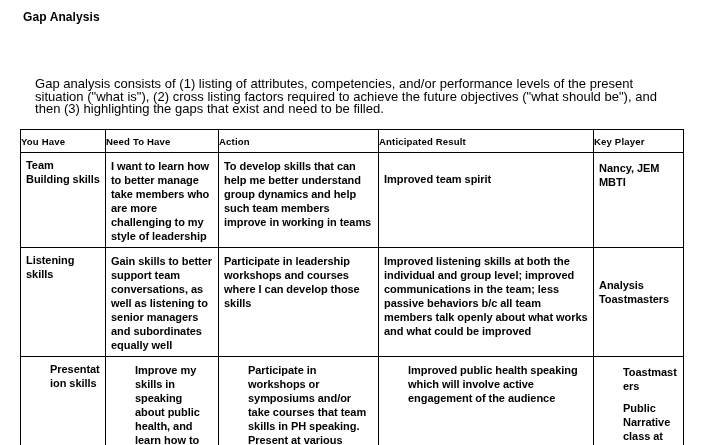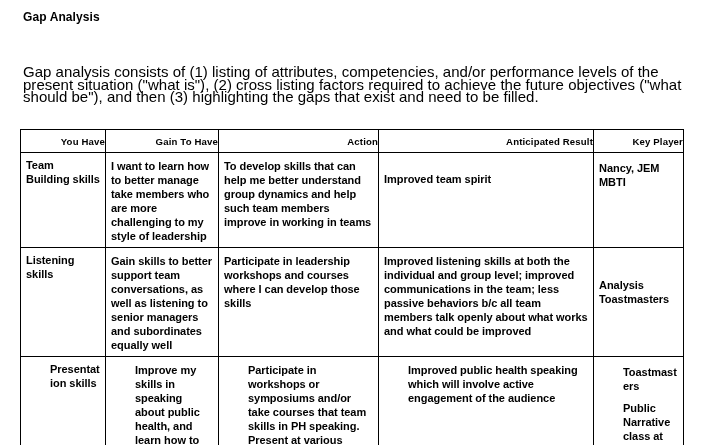--- a/index.html
+++ b/index.html
@@ -34,24 +34,24 @@
   }
 
   .intro-block {
     position: absolute;
     left: 23px;
     top: 66px;
     width: 660px;
   }
 
   .intro-para {
-    font-size: 15px;
+    font-size: 13px;
     line-height: 12.5px;
     color: #000;
-    margin: 0;
+    margin: 12px;
     letter-spacing: 0.02px;
   }
 
   .intro-para.second {
     margin-top: 11px;
   }
 
   
   table.gap-table {
     position: absolute;
@@ -64,21 +64,21 @@
 
   table.gap-table th,
   table.gap-table td {
     border: 1px solid #000000;
     vertical-align: top;
     padding: 0;
   }
 
   table.gap-table th {
     height: 22px;
-    text-align: right;
+    text-align: left;
     vertical-align: middle;
     font-size: 9.6px;
     font-weight: bold;
     letter-spacing: 0.15px;
   }
 
   .cell-inner {
     padding: 6px 5px 4px 5px;
     font-size: 11px;
     line-height: 14px;
@@ -130,21 +130,21 @@
     <colgroup>
       <col class="c1">
         <col class="c2">
         <col class="c3">
         <col class="c4">
         <col class="c5">
     </colgroup>
     <thead>
       <tr>
         <th>You Have</th>
-        <th>Gain To Have</th>
+        <th>Need To Have</th>
         <th>Action</th>
         <th>Anticipated Result</th>
         <th>Key Player</th>
       </tr>
     </thead>
     <tbody>
       <tr class="row-1">
         <td>
             <div class="cell-inner tight">Team Building skills</div>
           </td>

